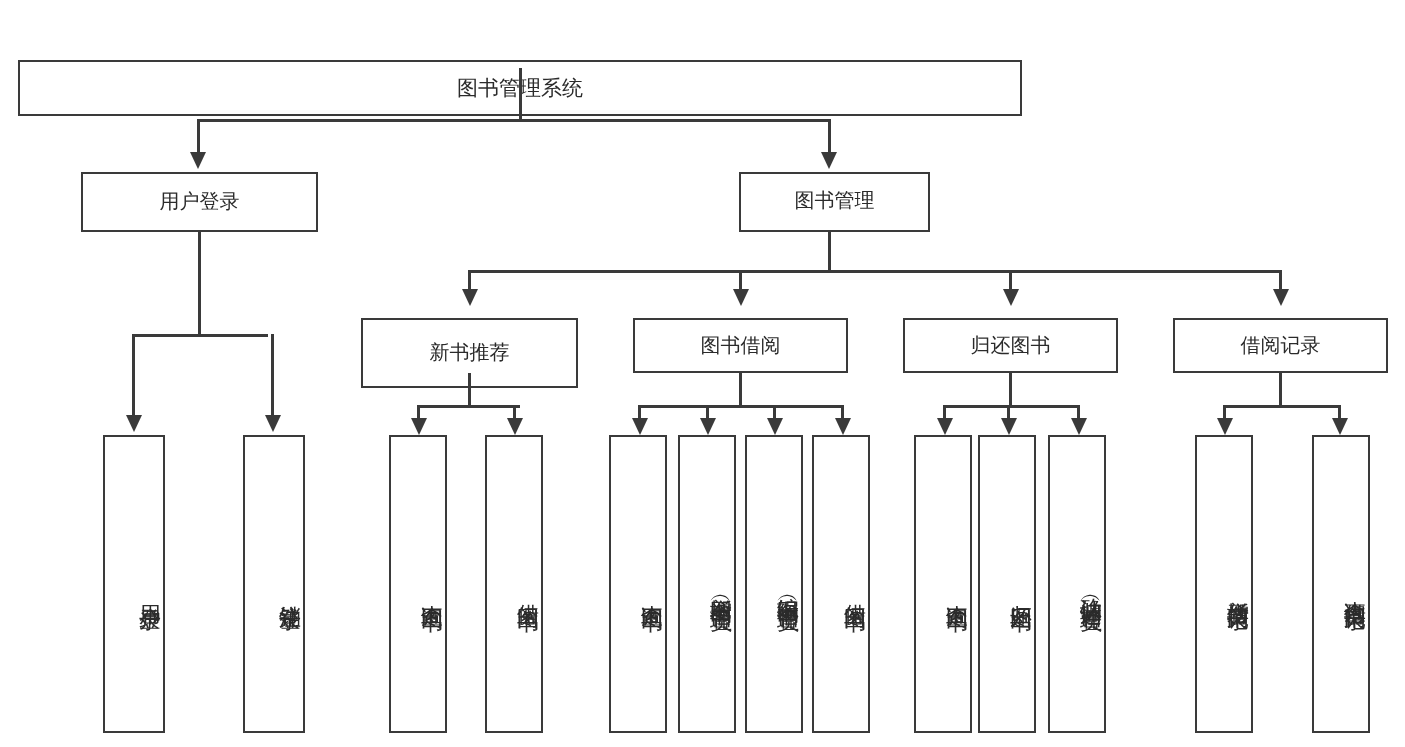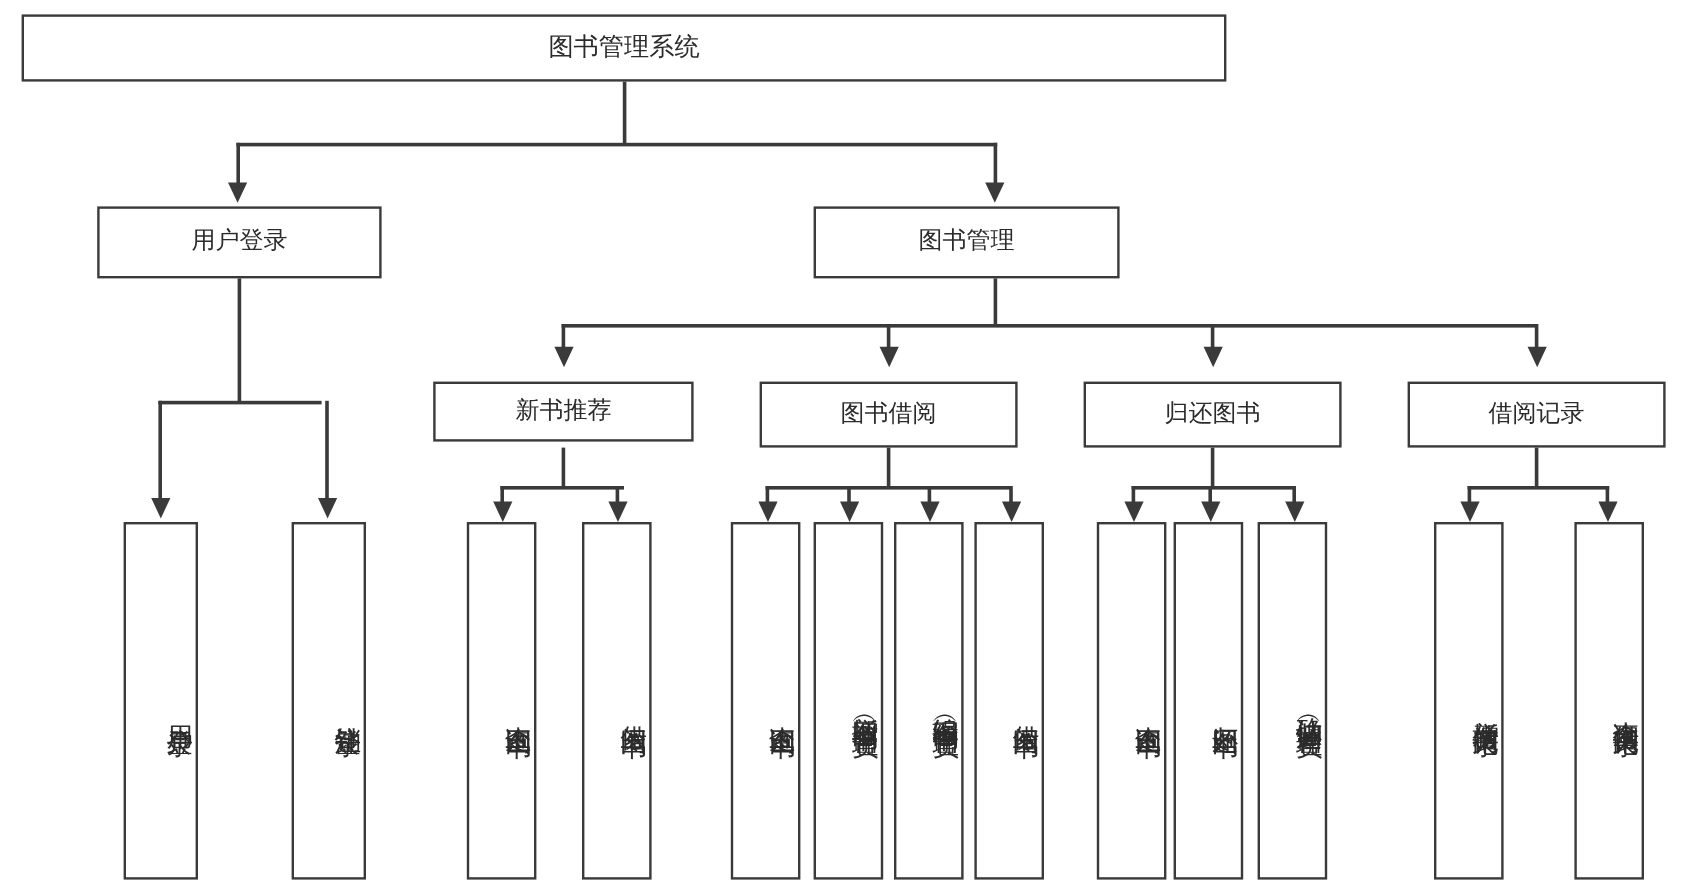--- a/index.html
+++ b/index.html
@@ -20,21 +20,21 @@
     box-sizing:border-box;
     background:#ffffff;
     border:2px solid #3a3a3a;
     display:flex;
     align-items:center;
     justify-content:center;
     color:#2b2b2b;
     line-height:1.18;
     text-align:center;
   }
-  .node.root{font-size:21px;}
+  .node.root{font-size:21px;margin-top:48px;}
   .node.lvl1{font-size:20px;}
   .node.lvl2{font-size:20px;}
   
   .node.leaf{
     font-size:22px;
     writing-mode:vertical-rl;
     text-orientation:upright;
     letter-spacing:2px;
     align-items:flex-start;
     justify-content:center;
@@ -80,21 +80,21 @@
 
   <div class="ln v" style="left:197px;top:119px;height:35px;"></div>
   <div class="arrow" style="left:190px;top:152px;"></div>
 
   <div class="ln v" style="left:828px;top:119px;height:35px;"></div>
   <div class="arrow" style="left:821px;top:152px;"></div>
 
   <div class="node lvl1" style="left:81px;top:172px;width:237px;height:60px;">
     <span>用户登录</span>
   </div>
-  <div class="node lvl1" style="left:678px;top:172px;width:255px;height:60px;">
+  <div class="node lvl1" style="left:739px;top:172px;width:191px;height:60px;font-family:Liberation Mono, monospace;">
     <span>图书管理</span>
   </div>
 
   <div class="ln v" style="left:198px;top:232px;height:104px;"></div>
   <div class="ln h" style="left:132px;top:334px;width:136px;"></div>
   <div class="ln v" style="left:132px;top:334px;height:85px;"></div>
   <div class="arrow" style="left:126px;top:415px;"></div>
   <div class="ln v" style="left:271px;top:334px;height:85px;"></div>
   <div class="arrow" style="left:265px;top:415px;"></div>
 
@@ -102,21 +102,21 @@
   <div class="ln h" style="left:468px;top:270px;width:812px;"></div>
   <div class="ln v" style="left:468px;top:270px;height:22px;"></div>
   <div class="arrow" style="left:462px;top:289px;"></div>
   <div class="ln v" style="left:739px;top:270px;height:22px;"></div>
   <div class="arrow" style="left:733px;top:289px;"></div>
   <div class="ln v" style="left:1009px;top:270px;height:22px;"></div>
   <div class="arrow" style="left:1003px;top:289px;"></div>
   <div class="ln v" style="left:1279px;top:270px;height:22px;"></div>
   <div class="arrow" style="left:1273px;top:289px;"></div>
 
-  <div class="node lvl2" style="left:361px;top:318px;width:217px;height:50px;">
+  <div class="node lvl2" style="left:361px;top:318px;width:217px;height:70px;">
     <span>新书推荐</span>
   </div>
   <div class="node lvl2" style="left:633px;top:318px;width:215px;height:55px;">
     <span>图书借阅</span>
   </div>
   <div class="node lvl2" style="left:903px;top:318px;width:215px;height:55px;">
     <span>归还图书</span>
   </div>
   <div class="node lvl2" style="left:1173px;top:318px;width:215px;height:55px;">
     <span>借阅记录</span>

